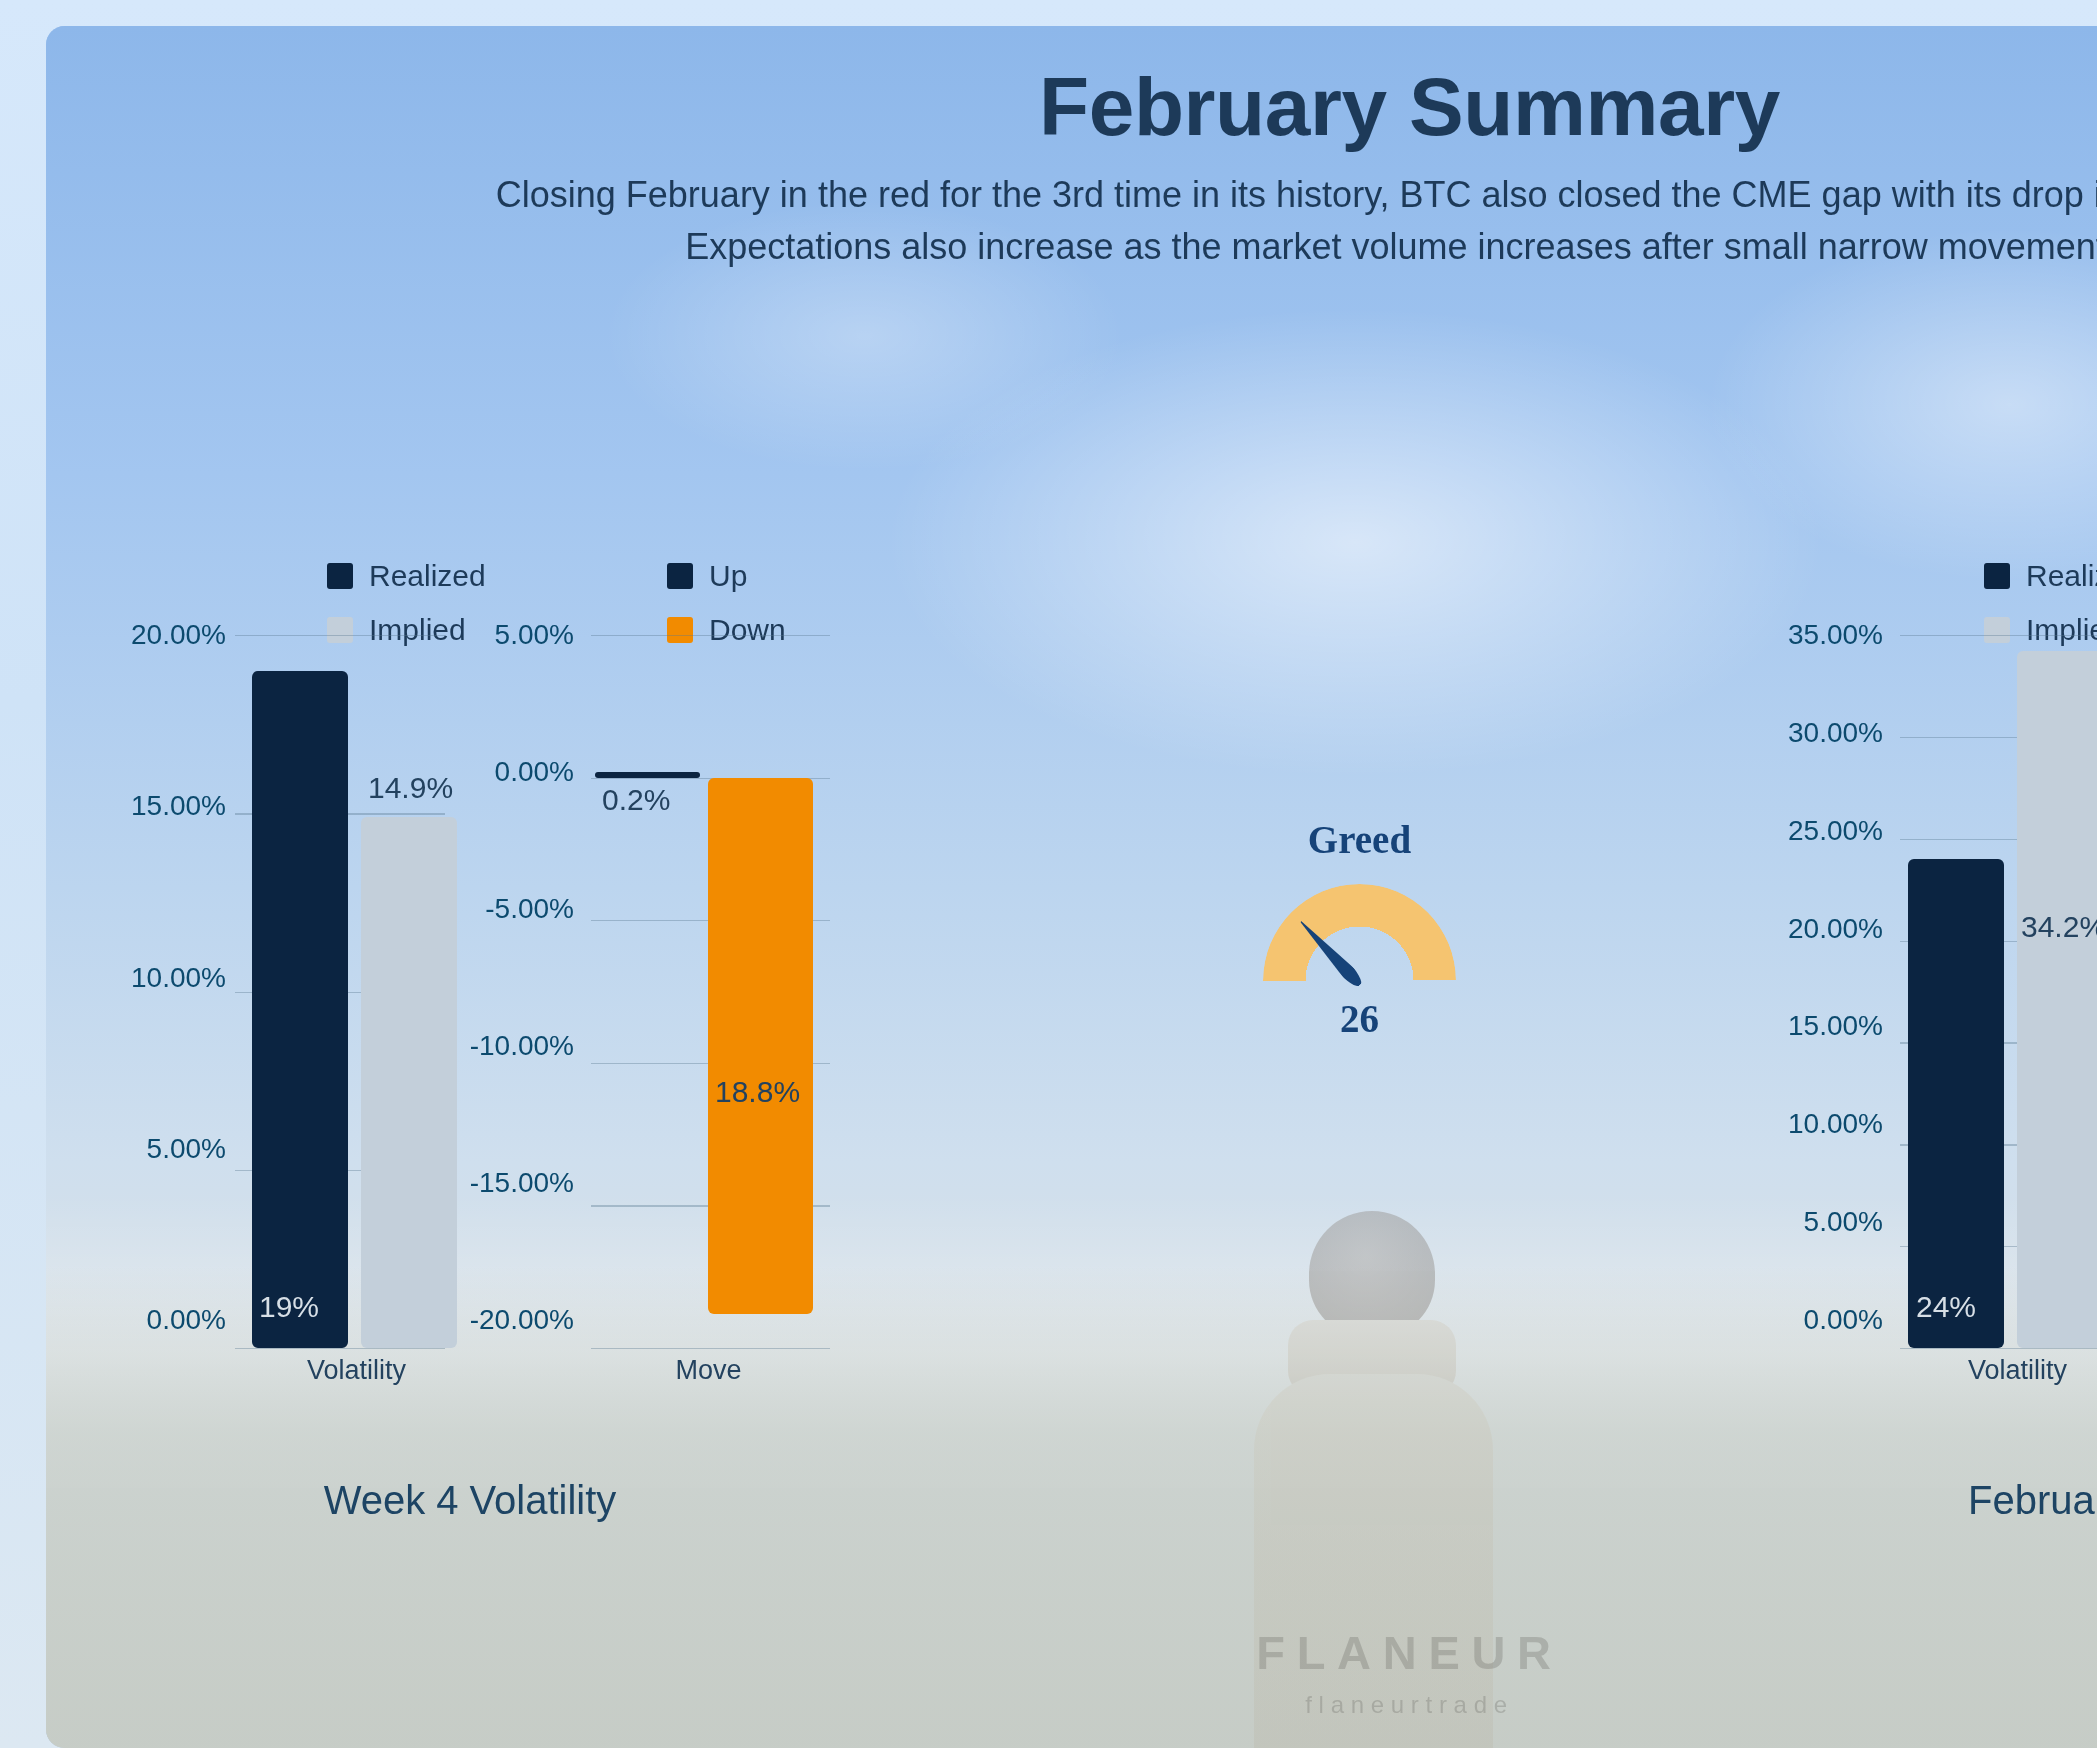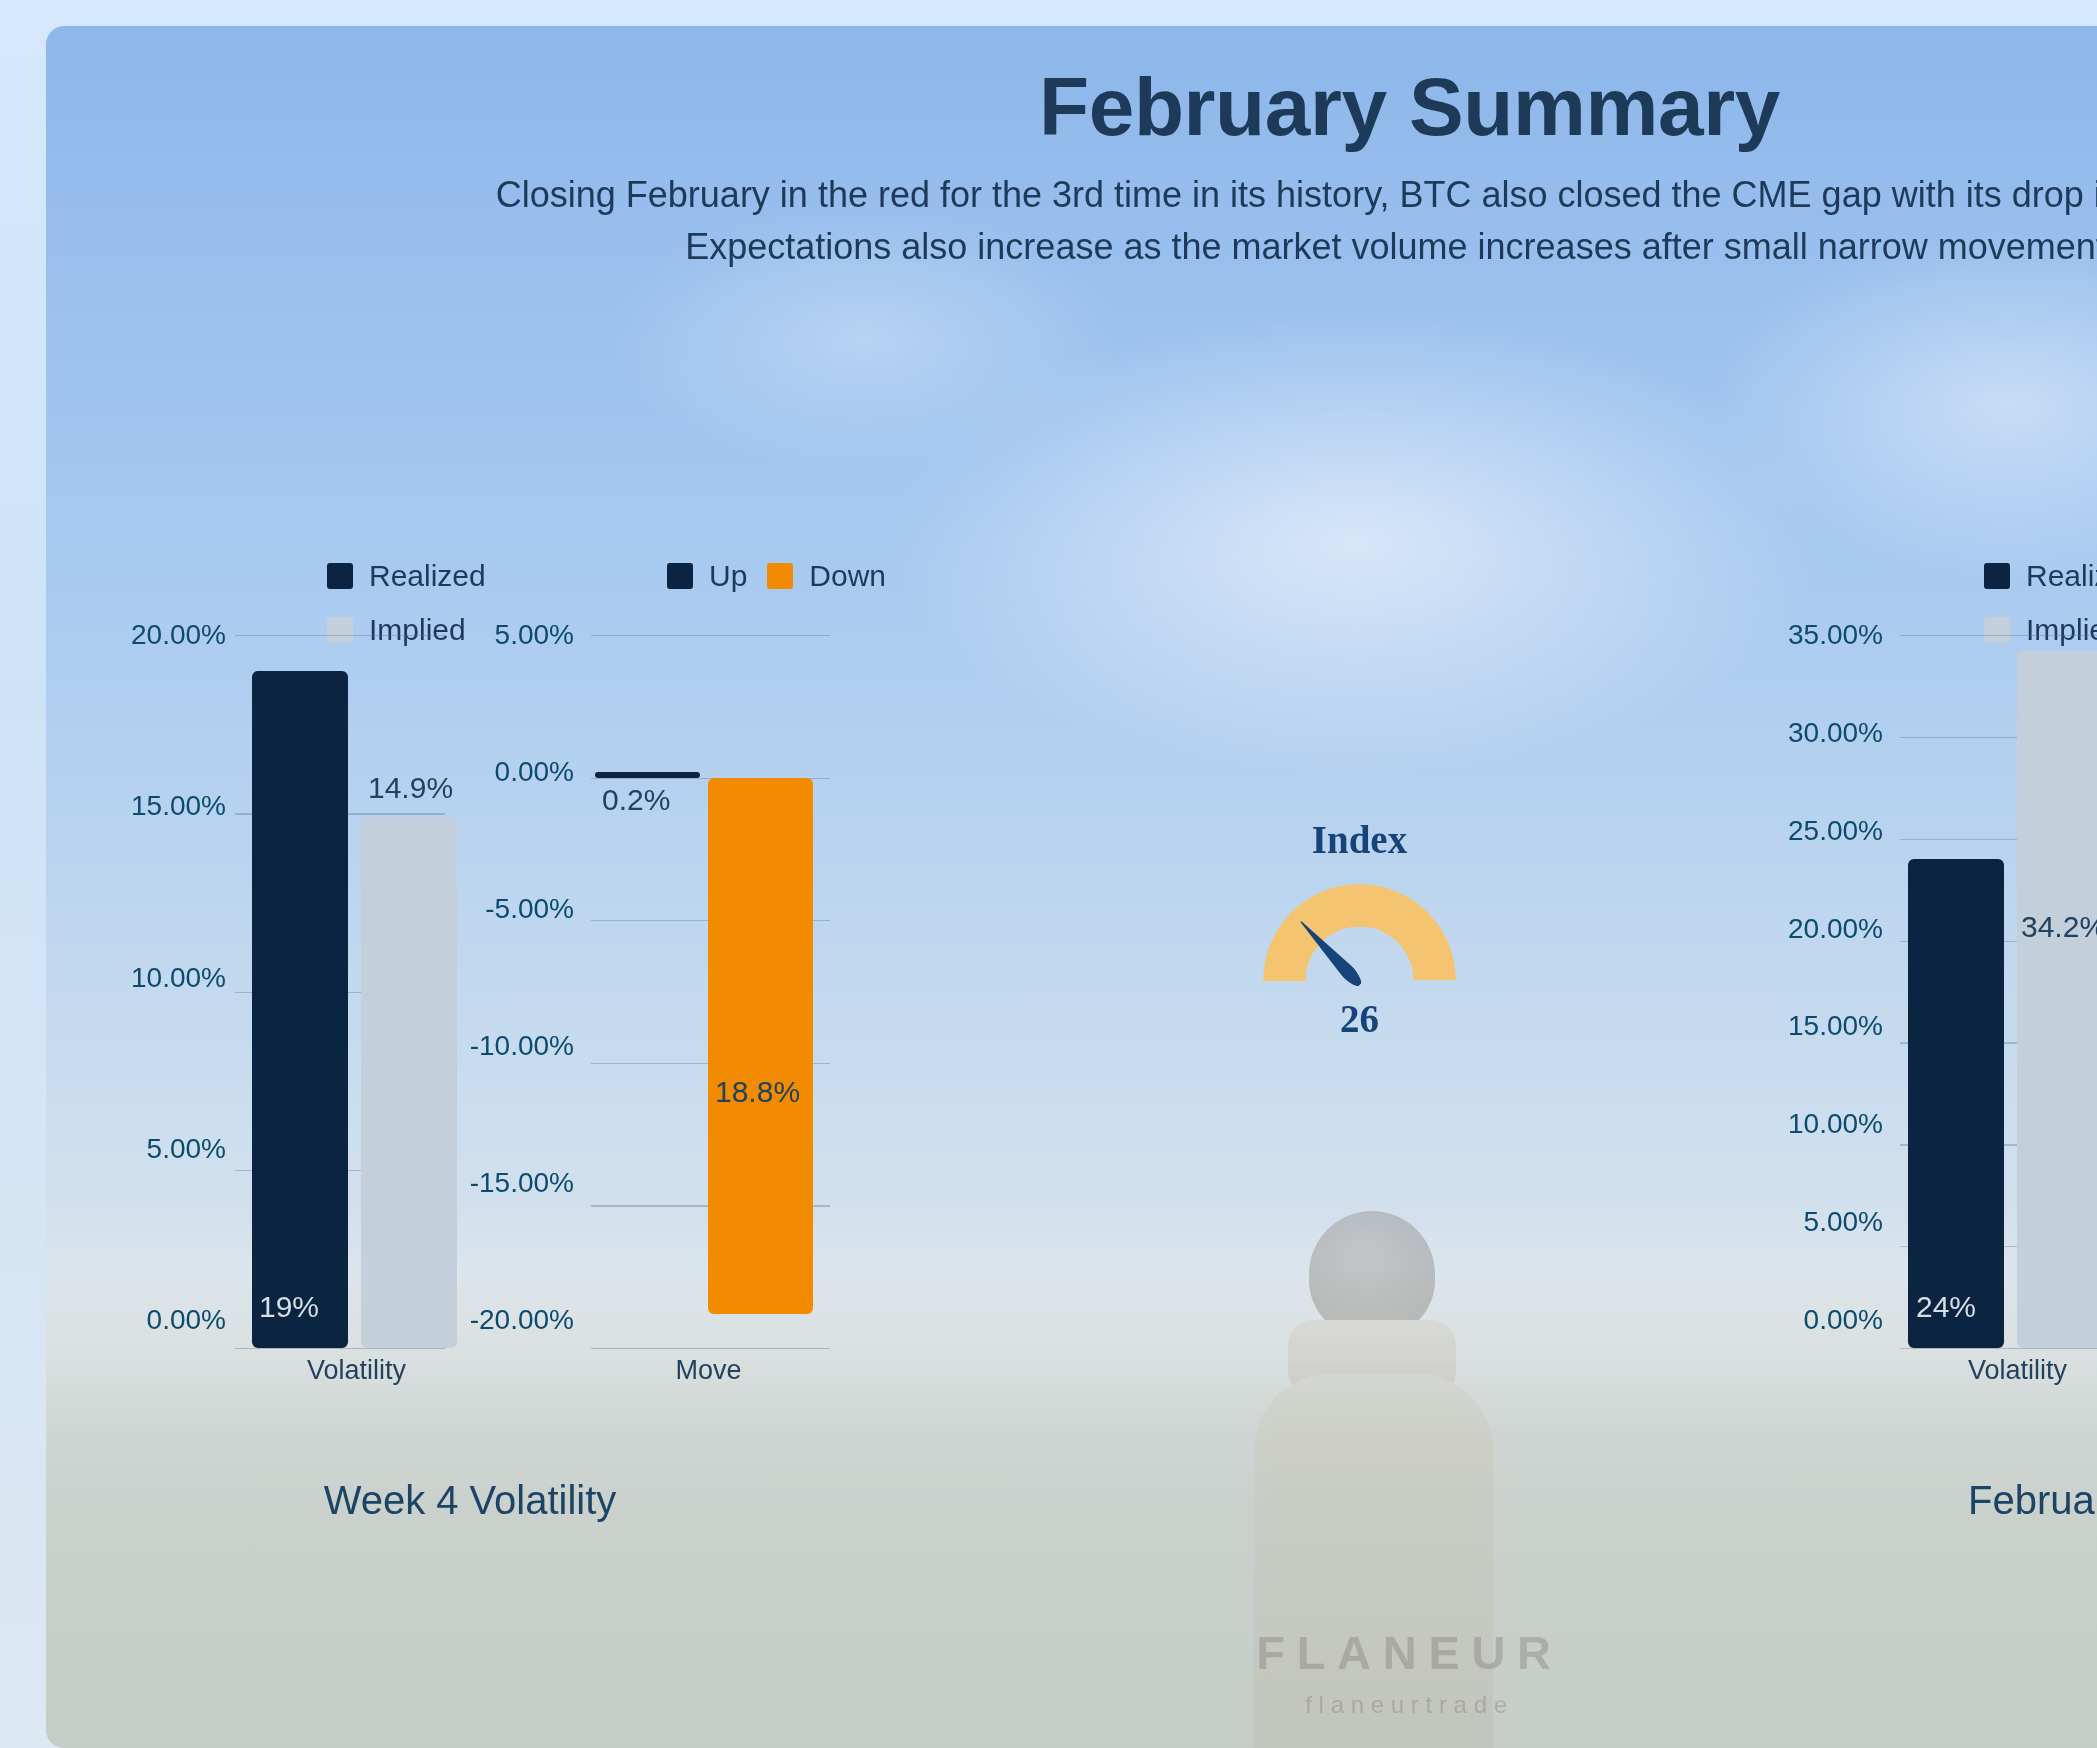--- a/index.html
+++ b/index.html
@@ -171,21 +171,21 @@
             <span class="legend-label">Realized</span>
           </div>
           <div style="display:flex;align-items:center;gap:16px;">
             <span class="legend-swatch" style="background:#c3cfda"></span>
             <span class="legend-label">Implied</span>
           </div>
         </div>
       </div>
 
       <div class="legend-row b">
-        <div style="display:flex;flex-direction:row;gap:20px;">
+        <div style="display:flex;flex-direction:column;gap:20px;">
           <div style="display:flex;align-items:center;gap:16px;">
             <span class="legend-swatch" style="background:#0b2441"></span>
             <span class="legend-label">Up</span>
           </div>
           <div style="display:flex;align-items:center;gap:16px;">
             <span class="legend-swatch" style="background:#f28b00"></span>
             <span class="legend-label">Down</span>
           </div>
         </div>
       </div>
@@ -292,21 +292,21 @@
           </div>
           <span class="cat-label" style="left:134px;width:235px;">Volatility</span>
         </div>
 
       </div>
 
       <div class="panel-title">February Volatility</div>
     </div>
 
     <div class="gauge-wrap">
-      <div class="gauge-title">Index</div>
+      <div class="gauge-title">Greed</div>
       <div class="gauge-dial">
         <div class="gauge-arc"></div>
         <div class="gauge-needle"></div>
       </div>
       <div class="gauge-value">26</div>
     </div>
 
     <div class="watermark">
       <div class="wm-main">FLANEUR</div>
       <div class="wm-sub">flaneurtrade</div>

